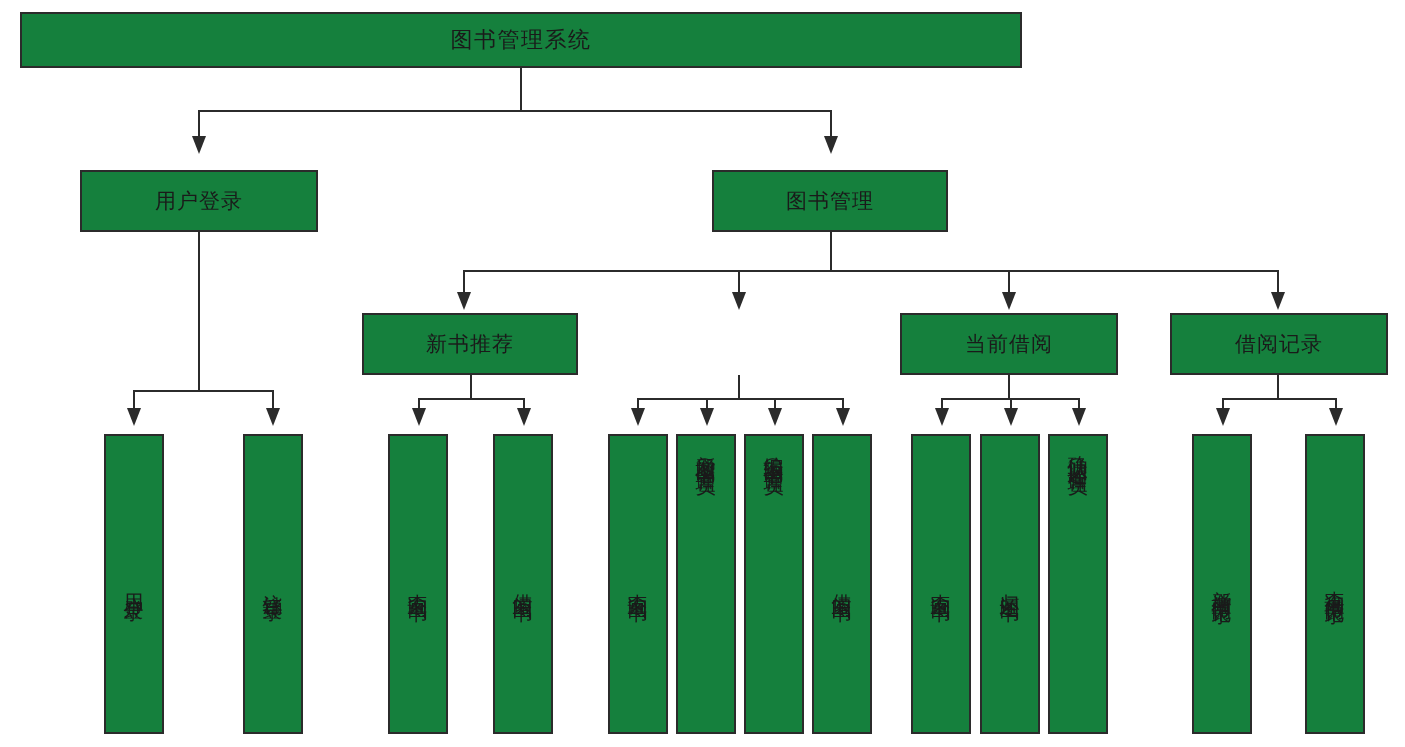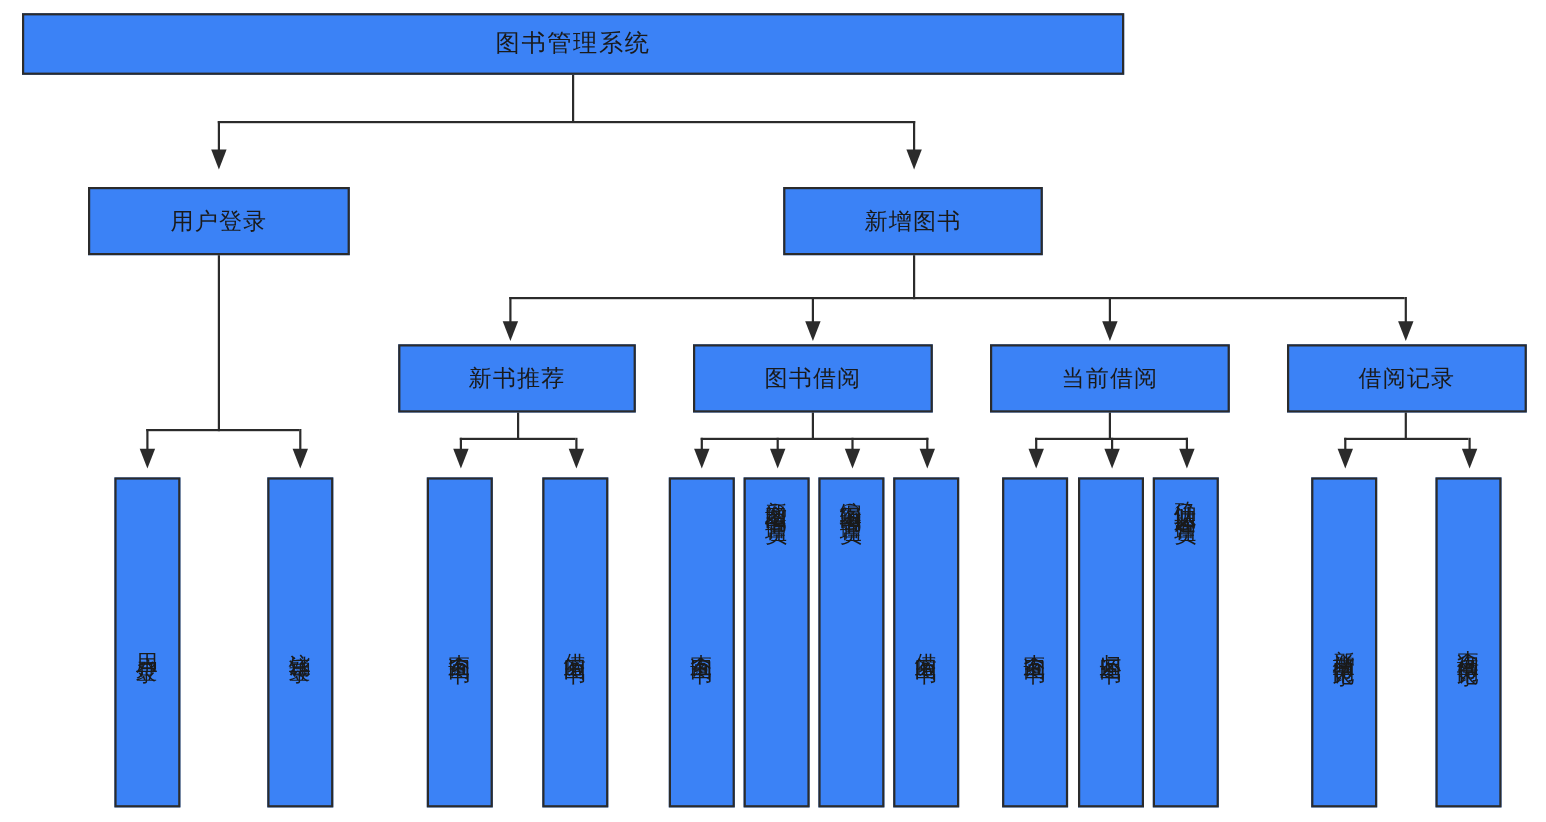--- a/index.html
+++ b/index.html
@@ -15,21 +15,21 @@
     position: relative;
     width: 1405px;
     height: 747px;
     background: #ffffff;
     overflow: hidden;
   }
   
   .node {
     position: absolute;
     box-sizing: border-box;
-    background: #3b82f6;
+    background: #15803d;
     border: 2px solid #2b2b2b;
     display: flex;
     align-items: center;
     justify-content: center;
     color: #1a1a1a;
   }
   .node .label {
     display: block;
     text-align: center;
     line-height: 1.18;
@@ -107,21 +107,21 @@
   <div class="hline" style="left:198px; top:110px; width:634px;"></div>
   <div class="vline" style="left:198px; top:110px; height:28px;"></div>
   <div class="arrow" style="left:192px; top:136px;"></div>
   <div class="vline" style="left:830px; top:110px; height:28px;"></div>
   <div class="arrow" style="left:824px; top:136px;"></div>
 
   <div class="node horiz" style="left:80px; top:170px; width:238px; height:62px;">
     <span class="label">用户登录</span>
   </div>
   <div class="node horiz" style="left:712px; top:170px; width:236px; height:62px;">
-    <span class="label">新增图书</span>
+    <span class="label">图书管理</span>
   </div>
 
   <div class="vline" style="left:198px; top:232px; height:160px;"></div>
   <div class="hline" style="left:133px; top:390px; width:139px;"></div>
   <div class="vline" style="left:133px; top:390px; height:20px;"></div>
   <div class="arrow" style="left:127px; top:408px;"></div>
   <div class="vline" style="left:272px; top:390px; height:20px;"></div>
   <div class="arrow" style="left:266px; top:408px;"></div>
 
   <div class="vline" style="left:830px; top:232px; height:40px;"></div>
@@ -131,23 +131,20 @@
   <div class="vline" style="left:738px; top:270px; height:24px;"></div>
   <div class="arrow" style="left:732px; top:292px;"></div>
   <div class="vline" style="left:1008px; top:270px; height:24px;"></div>
   <div class="arrow" style="left:1002px; top:292px;"></div>
   <div class="vline" style="left:1277px; top:270px; height:24px;"></div>
   <div class="arrow" style="left:1271px; top:292px;"></div>
 
   <div class="node horiz" style="left:362px; top:313px; width:216px; height:62px;align-items:center;">
     <span class="label">新书推荐</span>
   </div>
-  <div class="node horiz" style="left:630px; top:313px; width:218px; height:62px;">
-    <span class="label">图书借阅</span>
-  </div>
   <div class="node horiz" style="left:900px; top:313px; width:218px; height:62px;">
     <span class="label">当前借阅</span>
   </div>
   <div class="node horiz" style="left:1170px; top:313px; width:218px; height:62px;">
     <span class="label">借阅记录</span>
   </div>
 
   <div class="vline" style="left:470px; top:375px; height:25px;"></div>
   <div class="hline" style="left:418px; top:398px; width:105px;"></div>
   <div class="vline" style="left:418px; top:398px; height:12px;"></div>

